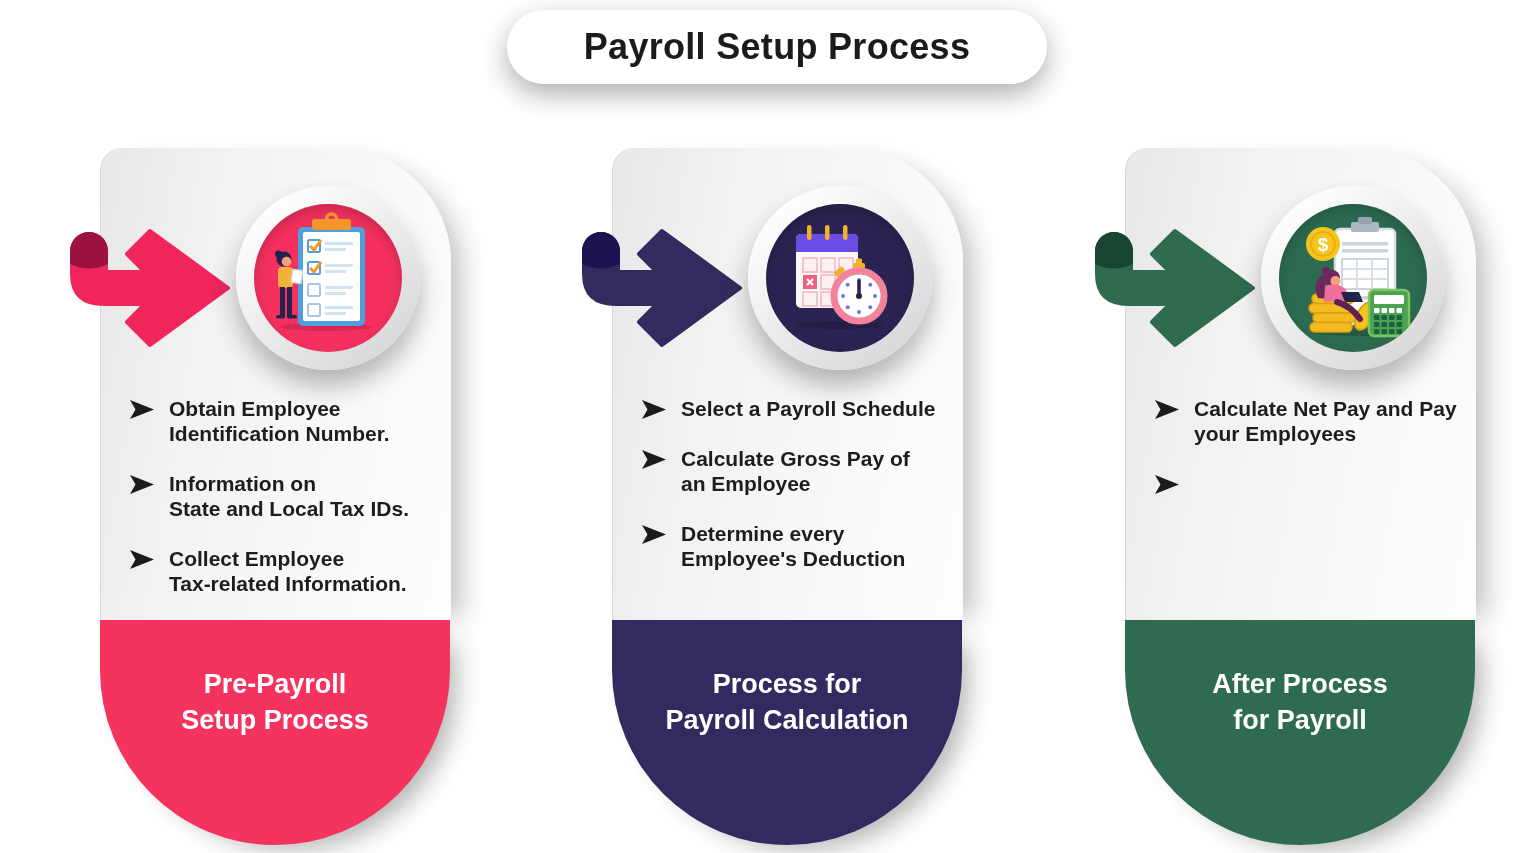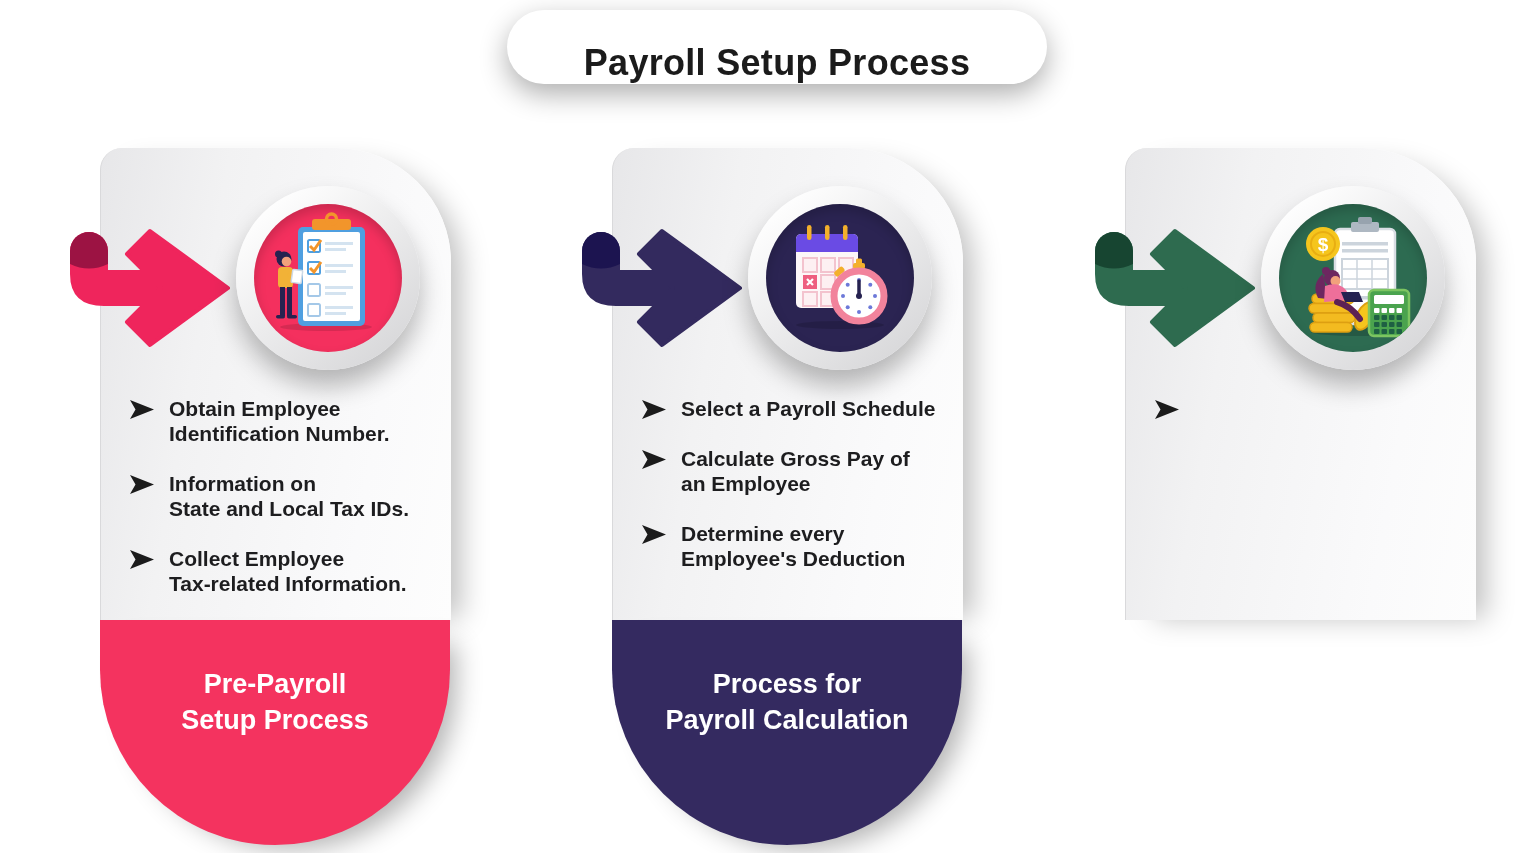--- a/index.html
+++ b/index.html
@@ -1,21 +1,21 @@
 <!DOCTYPE html>
 <html><head>
 <meta charset="utf-8">
 <style>
   html,body{margin:0;padding:0;background:#ffffff;}
   body{font-family:"Liberation Sans","DejaVu Sans",sans-serif;}
   .stage{position:relative;width:1536px;height:853px;background:#ffffff;overflow:hidden;}
 
   
   .pill{position:absolute;left:507px;top:10px;width:540px;height:74px;background:#ffffff;
-        border-radius:40px;display:flex;align-items:flex-end;justify-content:center;
+        border-radius:40px;display:flex;align-items:center;justify-content:center;
         box-shadow:0 10px 28px rgba(0,0,0,.32);}
   .pill h1{margin:0;font-size:36px;font-weight:bold;color:#1b1b1b;letter-spacing:.3px;}
 
   
   .card{position:absolute;top:148px;width:350px;height:697px;}
   .card.c1{left:100px}.card.c2{left:612px}.card.c3{left:1125px}
   .card-top{position:absolute;top:0;left:0;width:100%;height:472px;
         background:linear-gradient(100deg,#e7e7e9 0%,#f2f2f3 30%,#fafafb 75%,#fdfdfd 100%);
         border-radius:22px 115px 0 0;border-left:1px solid #d9d9db;
         box-shadow:20px 8px 28px -10px rgba(0,0,0,.25);}
@@ -261,18 +261,29 @@
             <rect x="117.5" y="125" width="5.5" height="5" rx="1" fill="#1e6043"></rect>
         </svg>
       </div>
     </div>
 
     <ul class="bullets">
       <li>
         <svg class="bullet-marker" viewBox="0 0 24 19">
             <polygon points="0,0 24,9.5 0,19 5.5,9.5"></polygon>
           </svg>
+        <span class="bullet-text">Calculate Net Pay and Pay
+your Employees</span>
+      </li>
+      <li>
+        <svg class="bullet-marker" viewBox="0 0 24 19">
+            <polygon points="0,0 24,9.5 0,19 5.5,9.5"></polygon>
+          </svg>
       </li>
     </ul>
 
+    <div class="card-footer">
+      <div class="footer-label">After Process
+for Payroll</div>
+    </div>
   </section>
 
 </div>
 
 </body></html>

